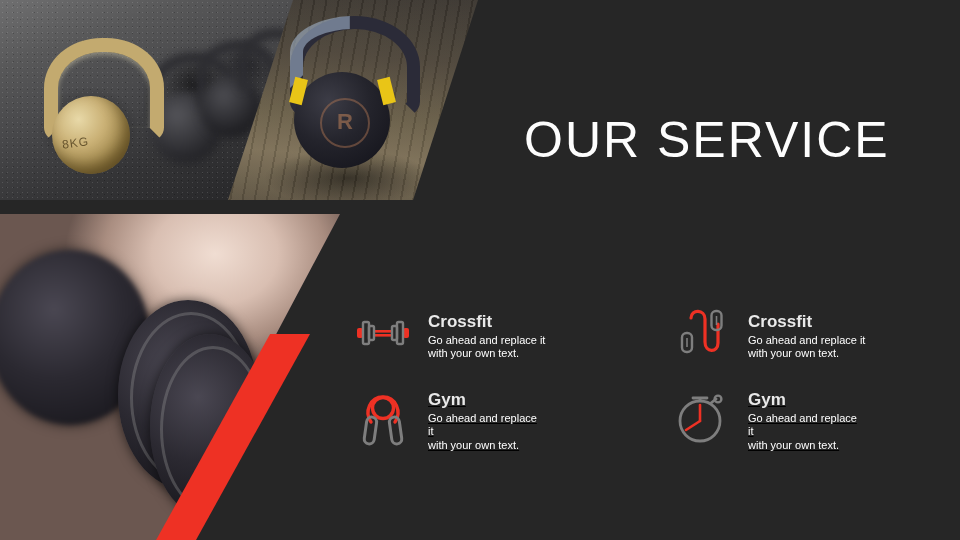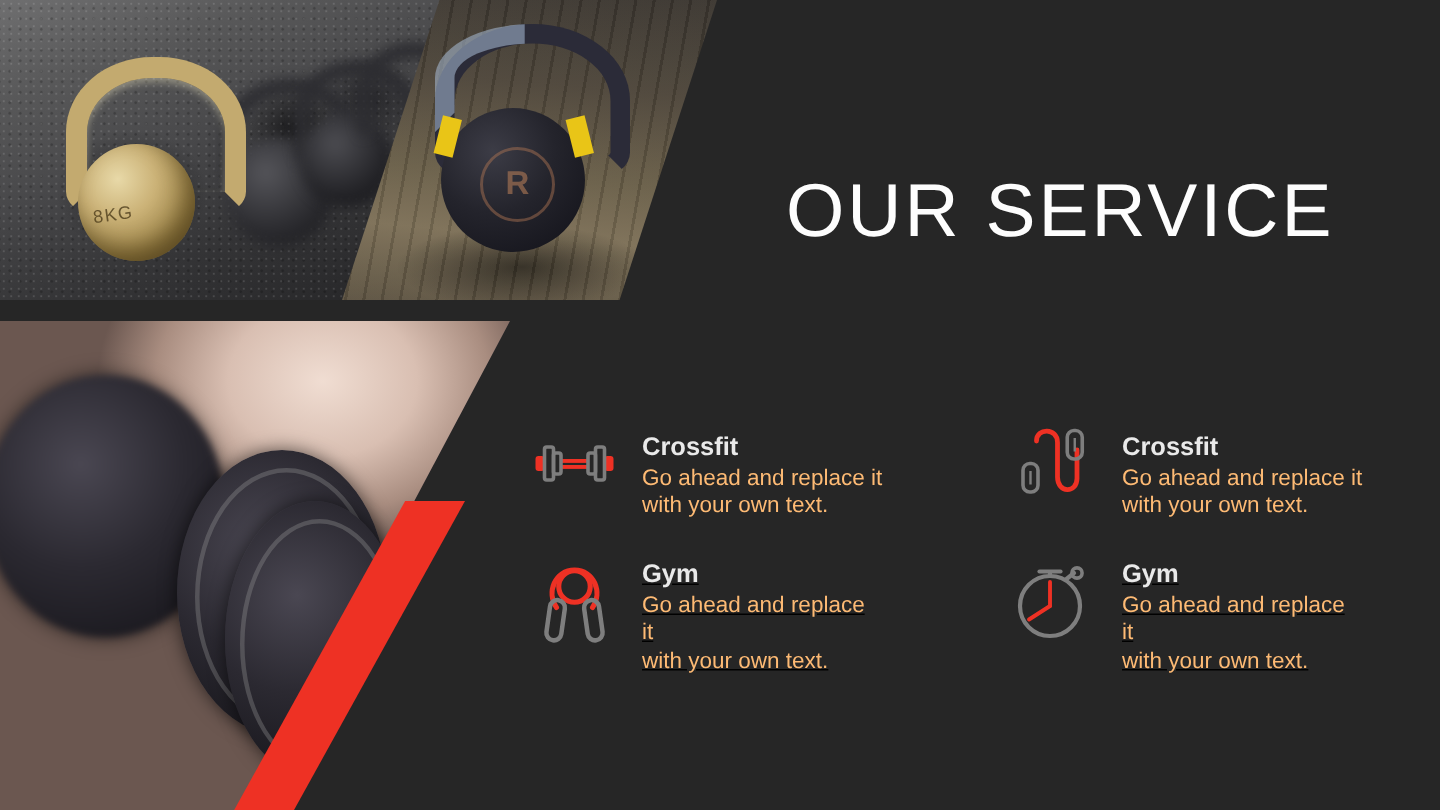--- a/index.html
+++ b/index.html
@@ -217,21 +217,21 @@
     font-weight: 300;
     letter-spacing: 2px;
     color: #fdfdfd;
     white-space: nowrap;
     font-family: "Liberation Sans", sans-serif;
   }
 
   
   #services-grid {
     position: absolute;
-    left: 352px; top: 278px;
+    left: 352px; top: 302px;
     width: 592px;
     display: grid;
     grid-template-columns: 272px 272px;
     column-gap: 48px;
     row-gap: 22px;
   }
   .service-item {
     display: flex;
     align-items: flex-start;
     gap: 14px;
@@ -246,23 +246,23 @@
   }
   .service-text { padding-top: 10px; }
   .service-title {
     font-size: 17px;
     font-weight: bold;
     color: #e9e9e9;
     line-height: 1.15;
     margin-bottom: 2px;
   }
   .service-desc {
-    font-size: 15px;
+    font-size: 11px;
     line-height: 1.25;
-    color: #fdba74;
+    color: #ffffff;
     white-space: pre-line;
   }
   .row2 .service-text { padding-top: 4px; text-decoration: underline; }
 </style>
 </head>
 <body>
 
 <div class="slide" style="--red:#ee3124">
 
   <div class="photo" id="photo-kettlebell-row">

